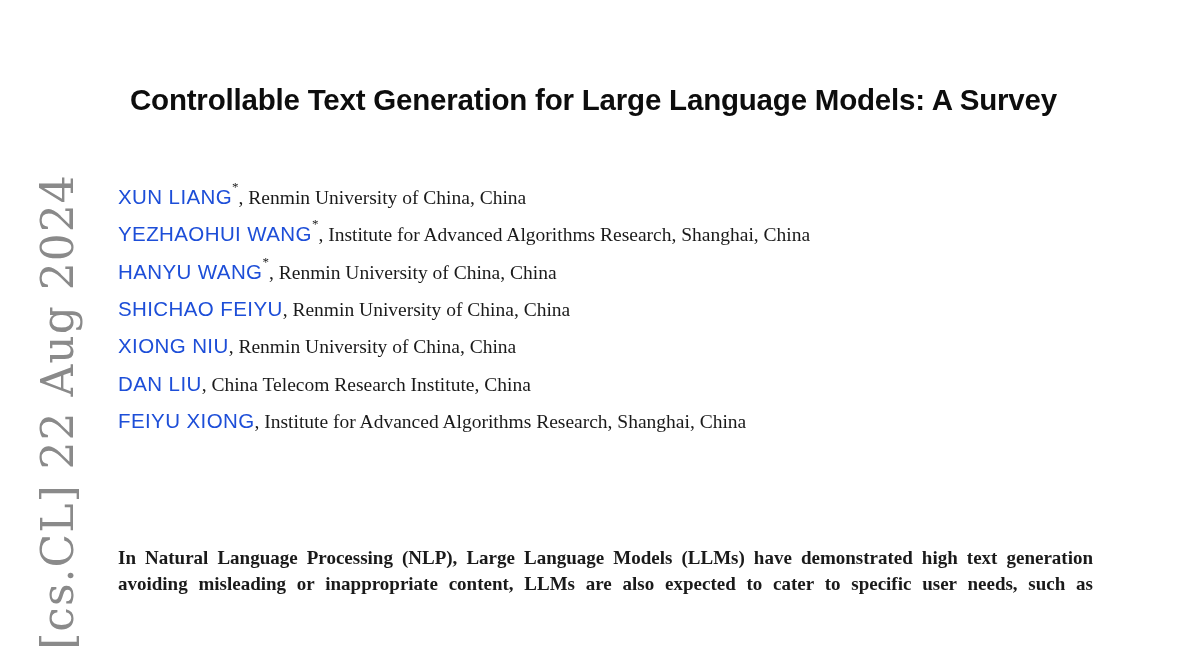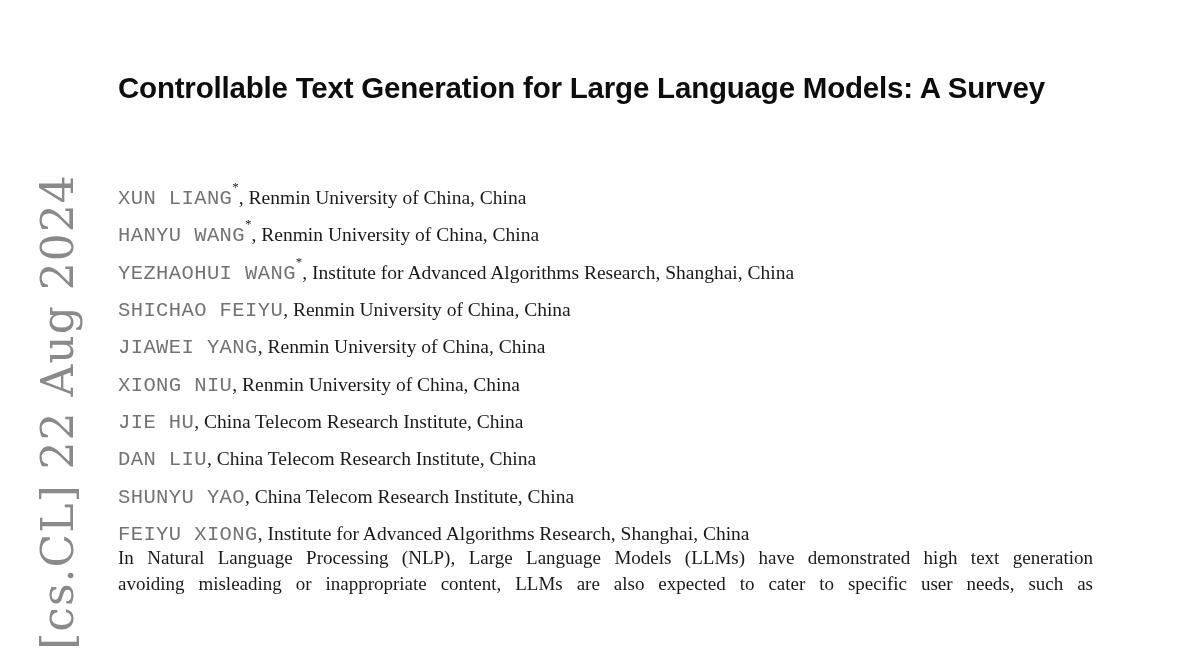--- a/index.html
+++ b/index.html
@@ -28,21 +28,21 @@
     color: #8a8a8a;
     letter-spacing: 1px;
   }
   .content {
     position: absolute;
     left: 118px;
     top: 0;
     width: 985px;
   }
   .title {
-    margin: 0;
+    margin: 12px;
     position: absolute;
     top: 68px;
     left: 0;
     width: 985px;
     font-family: "Liberation Sans", sans-serif;
     font-weight: 700;
     font-size: 29.5px;
     line-height: 39px;
     letter-spacing: -0.2px;
     color: #0d0d0d;
@@ -51,24 +51,24 @@
     position: absolute;
     top: 178px;
     left: 0;
     width: 985px;
   }
   .author-row {
     line-height: 32px;
     white-space: nowrap;
   }
   .author-name {
-    font-family: Liberation Mono, monospace;
+    font-family: Liberation Sans, sans-serif;
     font-size: 20.5px;
     letter-spacing: 0.4px;
-    color: #737373;
+    color: #1d4ed8;
   }
   .author-marker {
     font-family: "Liberation Serif", serif;
     font-size: 13px;
     position: relative;
     top: -7px;
     color: #1a1a1a;
   }
   .author-sep, .author-affiliation {
     font-family: "Liberation Serif", serif;
@@ -81,43 +81,41 @@
     left: 0;
     width: 975px;
   }
   .abstract-line {
     font-family: "Liberation Serif", serif;
     font-size: 19px;
     line-height: 26px;
     color: #1a1a1a;
     text-align: justify;
     text-align-last: justify;
+    font-weight: bold;
   }
 </style>
 </head>
 <body>
 
 <div class="page">
 
   <div class="watermark">[cs.CL] 22 Aug 2024</div>
 
   <div class="content">
 
     <h1 class="title">Controllable Text Generation for Large Language Models: A Survey</h1>
 
     <div class="authors">
       <div class="author-row"><span class="author-name">XUN LIANG</span><sup class="author-marker">*</sup><span class="author-sep">, </span><span class="author-affiliation">Renmin University of China, China</span></div>
+      <div class="author-row"><span class="author-name">YEZHAOHUI WANG</span><sup class="author-marker">*</sup><span class="author-sep">, </span><span class="author-affiliation">Institute for Advanced Algorithms Research, Shanghai, China</span></div>
       <div class="author-row"><span class="author-name">HANYU WANG</span><sup class="author-marker">*</sup><span class="author-sep">, </span><span class="author-affiliation">Renmin University of China, China</span></div>
-      <div class="author-row"><span class="author-name">YEZHAOHUI WANG</span><sup class="author-marker">*</sup><span class="author-sep">, </span><span class="author-affiliation">Institute for Advanced Algorithms Research, Shanghai, China</span></div>
       <div class="author-row"><span class="author-name">SHICHAO FEIYU</span><sup class="author-marker"></sup><span class="author-sep">, </span><span class="author-affiliation">Renmin University of China, China</span></div>
-      <div class="author-row"><span class="author-name">JIAWEI YANG</span><sup class="author-marker"></sup><span class="author-sep">, </span><span class="author-affiliation">Renmin University of China, China</span></div>
       <div class="author-row"><span class="author-name">XIONG NIU</span><sup class="author-marker"></sup><span class="author-sep">, </span><span class="author-affiliation">Renmin University of China, China</span></div>
-      <div class="author-row"><span class="author-name">JIE HU</span><sup class="author-marker"></sup><span class="author-sep">, </span><span class="author-affiliation">China Telecom Research Institute, China</span></div>
       <div class="author-row"><span class="author-name">DAN LIU</span><sup class="author-marker"></sup><span class="author-sep">, </span><span class="author-affiliation">China Telecom Research Institute, China</span></div>
-      <div class="author-row"><span class="author-name">SHUNYU YAO</span><sup class="author-marker"></sup><span class="author-sep">, </span><span class="author-affiliation">China Telecom Research Institute, China</span></div>
       <div class="author-row"><span class="author-name">FEIYU XIONG</span><sup class="author-marker"></sup><span class="author-sep">, </span><span class="author-affiliation">Institute for Advanced Algorithms Research, Shanghai, China</span></div>
     </div>
 
     <div class="abstract">
       <div class="abstract-line">In Natural Language Processing (NLP), Large Language Models (LLMs) have demonstrated high text generation</div>
       <div class="abstract-line">avoiding misleading or inappropriate content, LLMs are also expected to cater to specific user needs, such as</div>
     </div>
 
   </div>
 </div>

